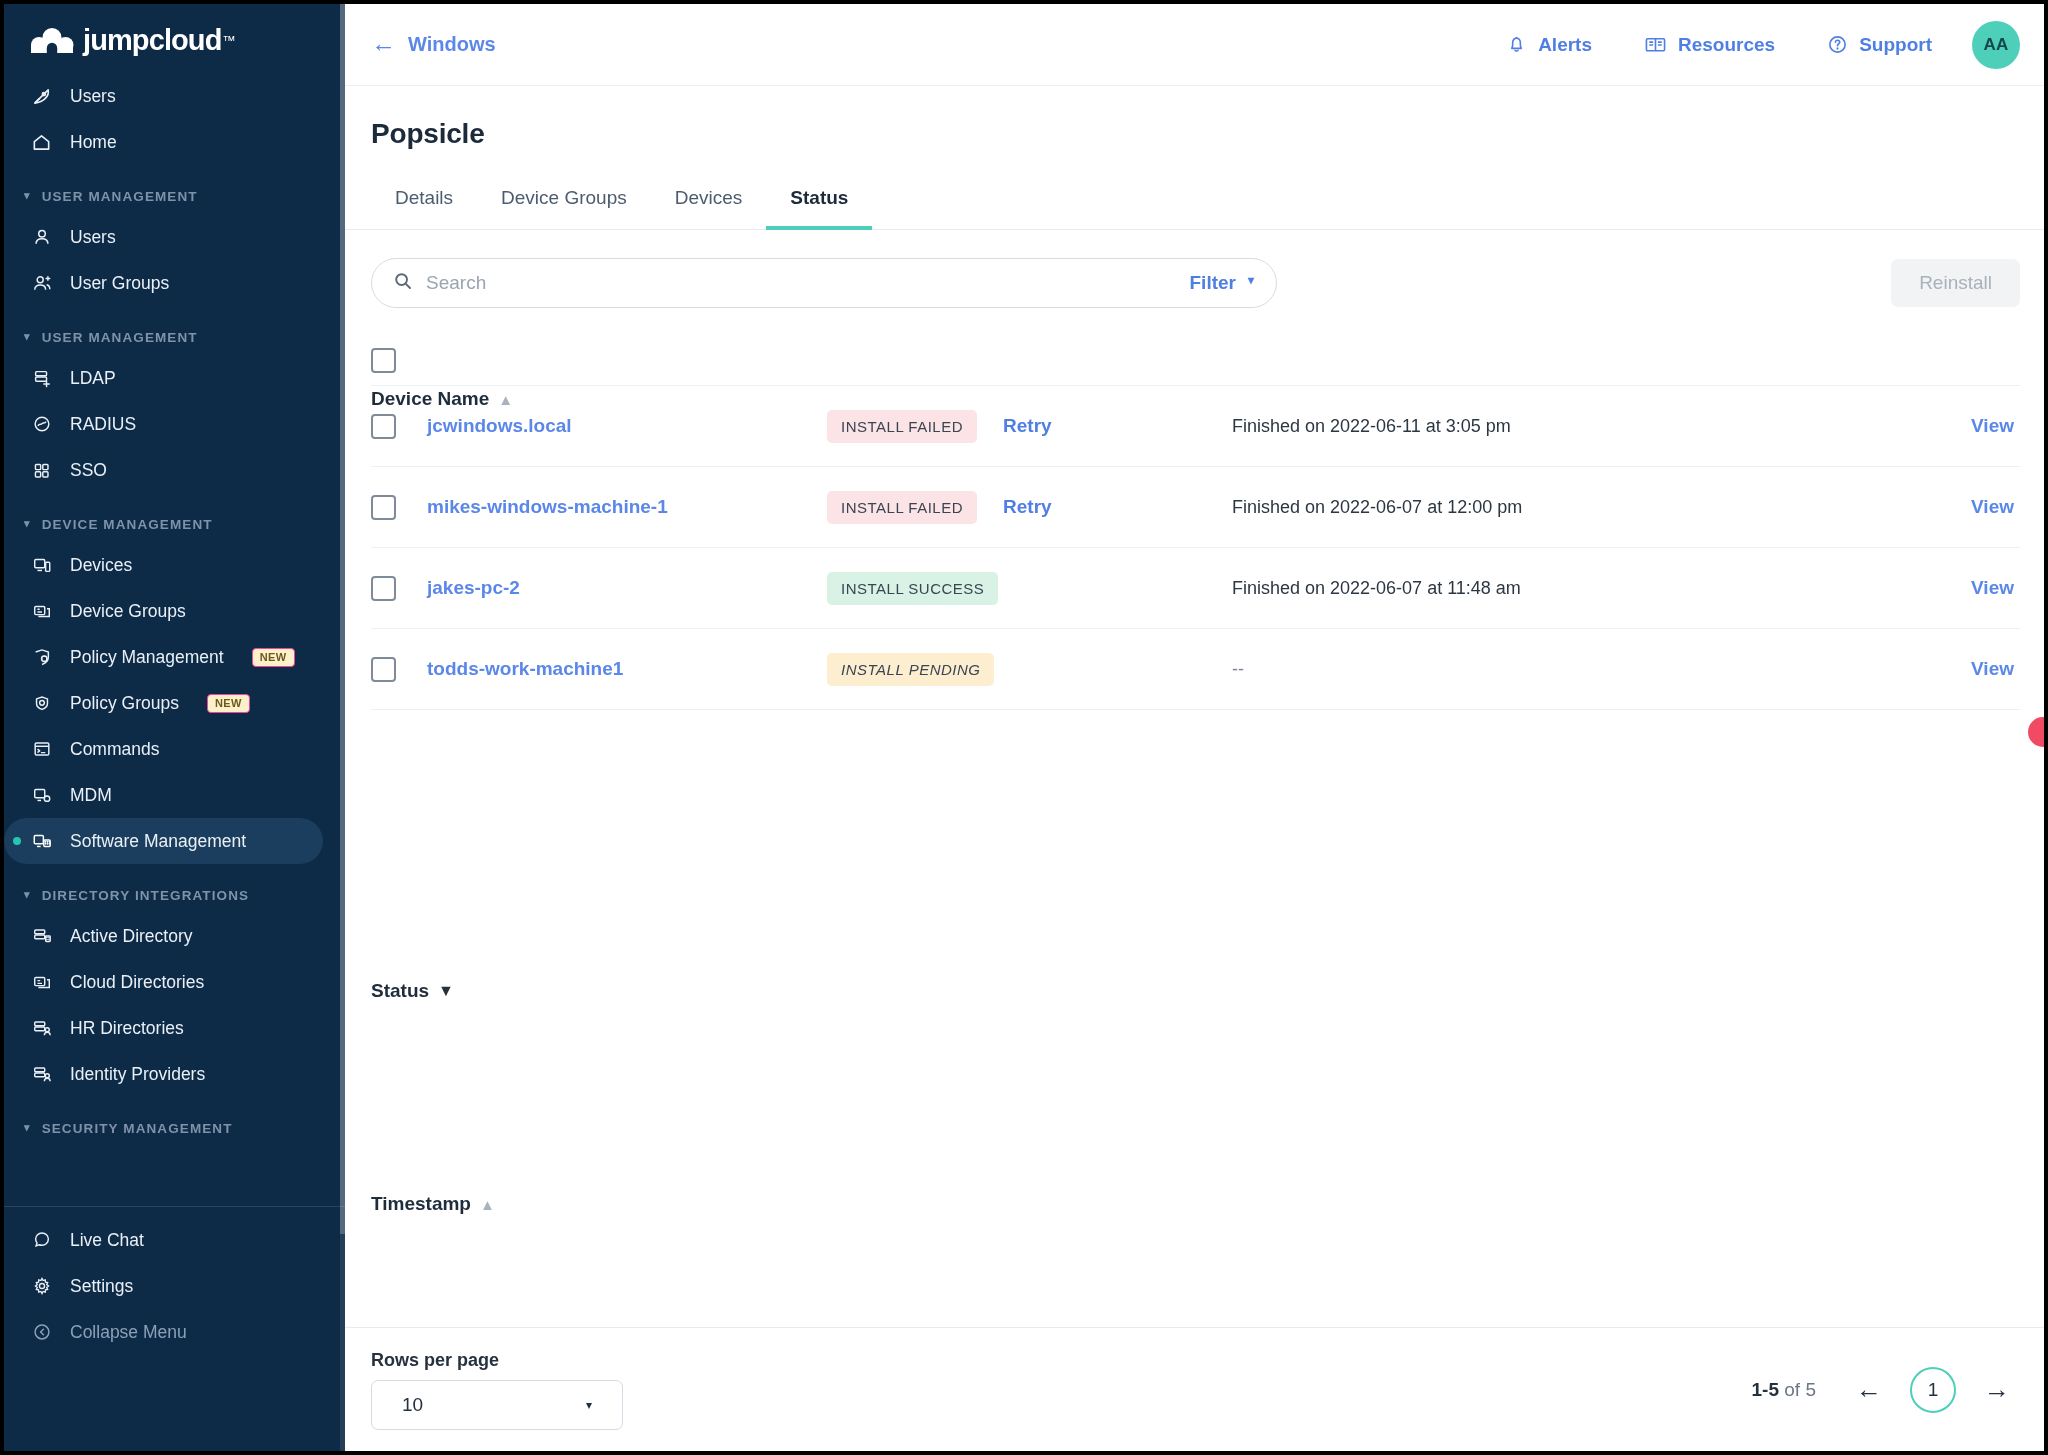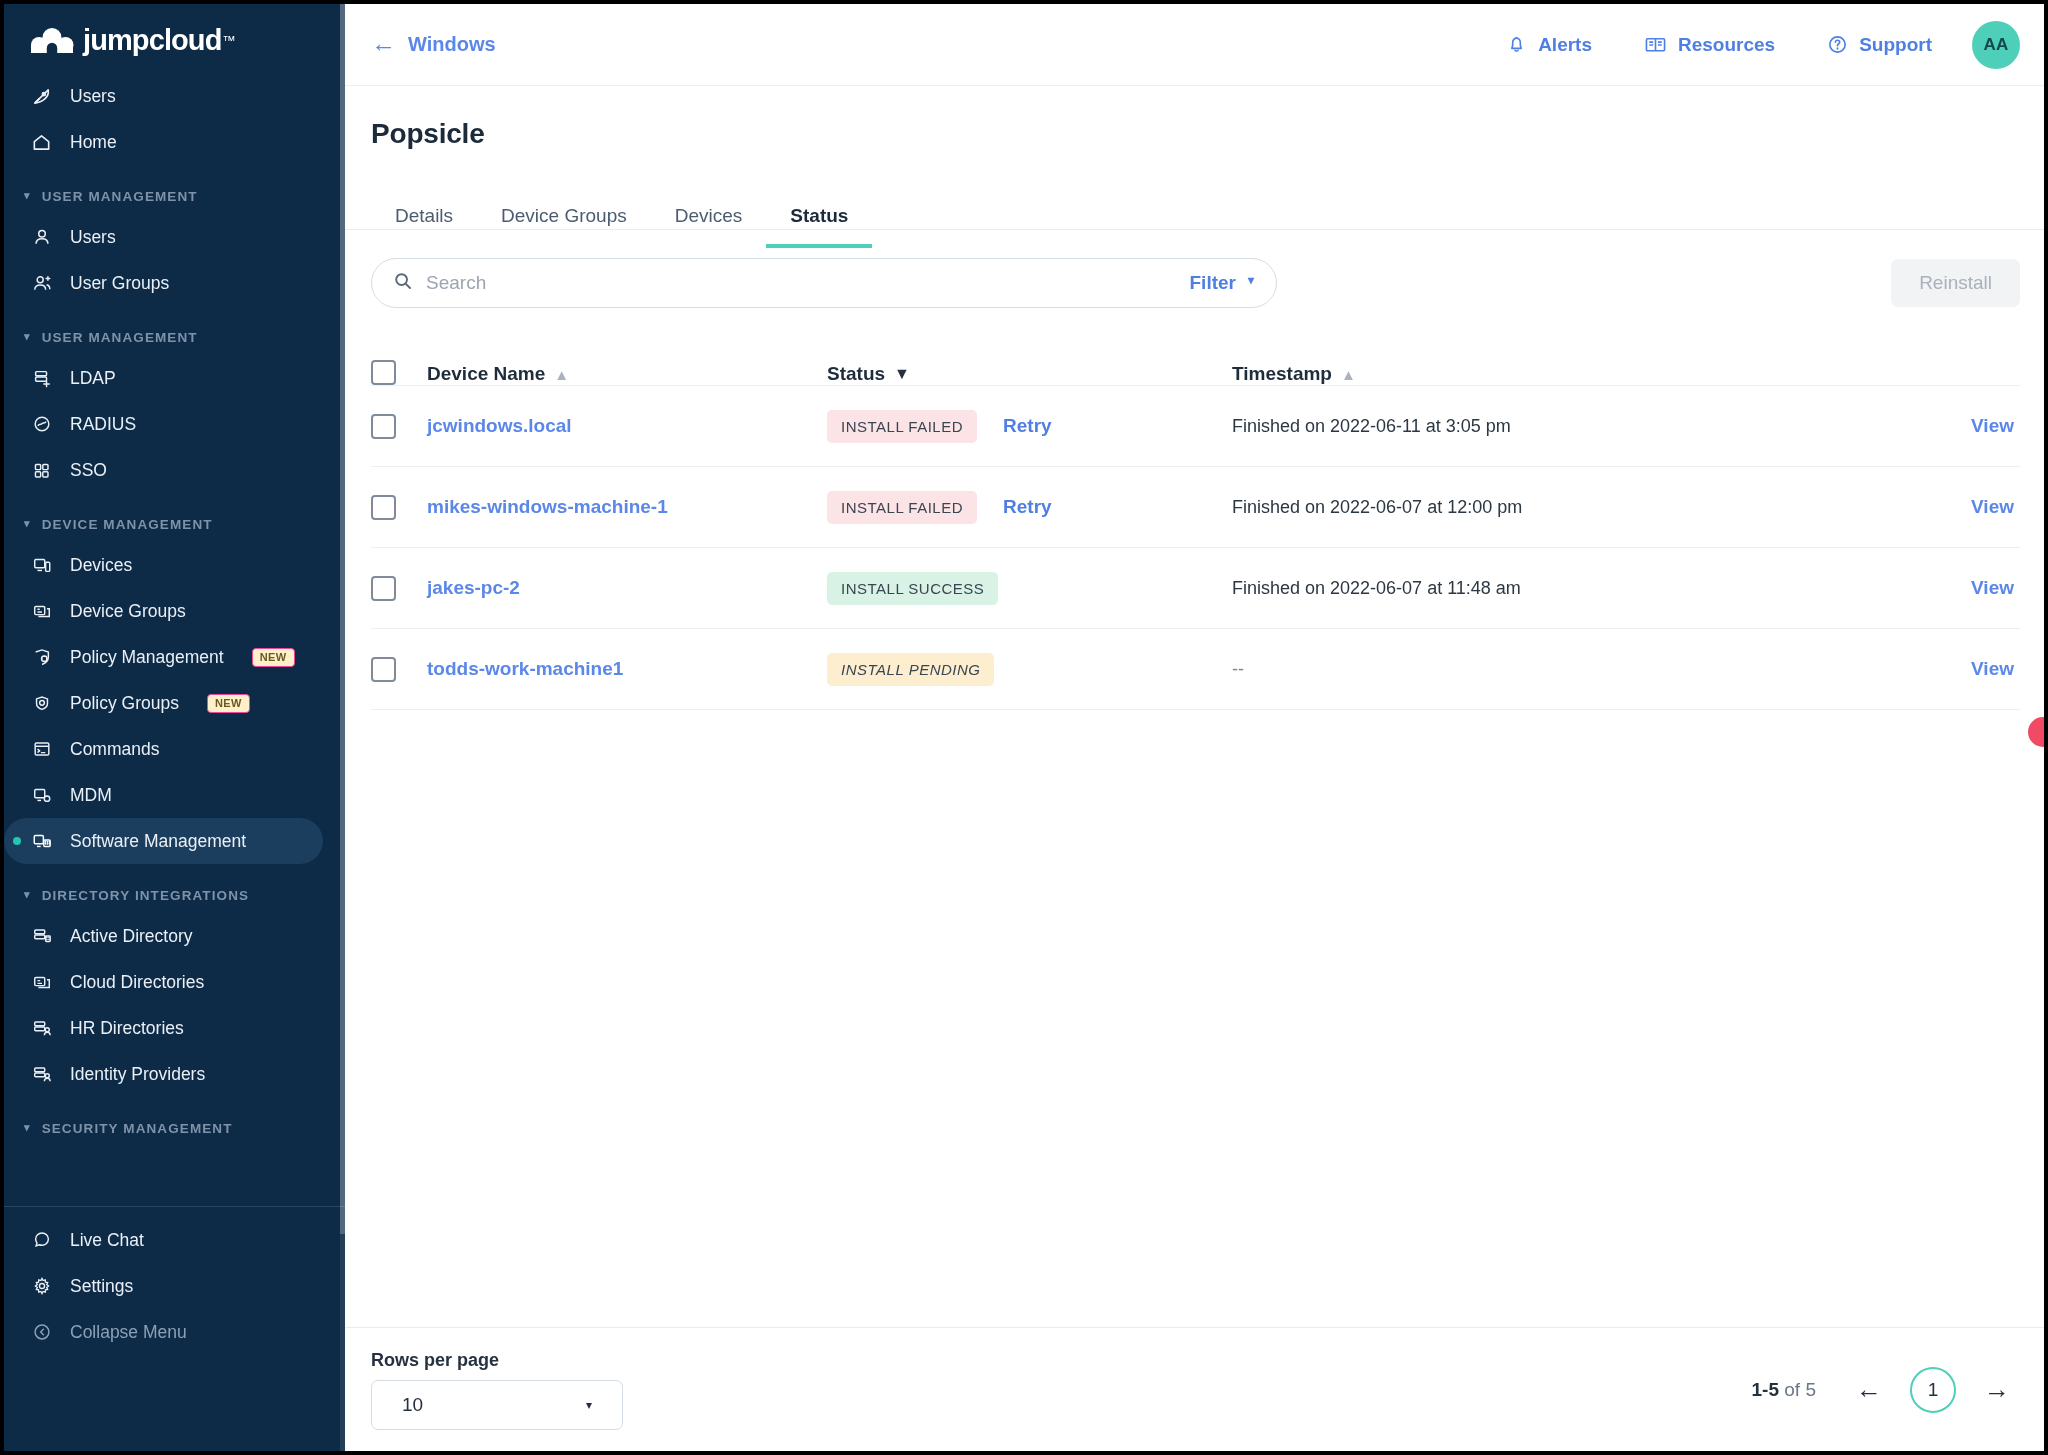--- a/index.html
+++ b/index.html
@@ -184,21 +184,21 @@
     border-bottom: 1px solid #e8ecf1;
     gap: 0;
   }
   .tab {
     font-size: 19px;
     color: #4c5c70;
     padding: 10px 24px 17px;
     cursor: pointer;
     border-bottom: 4px solid transparent;
     position: relative;
-    top: 19px;
+    top: 1px;
   }
   .tab.active { color: #1c2a3a; font-weight: bold; border-bottom-color: #4ecfb9; }
 
   
   .controls {
     display: flex; align-items: center;
     padding: 28px 24px 24px 26px;
     gap: 16px;
   }
   .search-box {
@@ -233,23 +233,24 @@
     font-size: 19px;
     font-family: "Liberation Sans", sans-serif;
     padding: 13px 28px;
     border-radius: 7px;
     cursor: default;
   }
 
   
   .table-area { padding: 0 24px 0 26px; flex: 1 1 auto; }
   .thead {
-    display: flex; align-items: flex-end;
+    display: flex; align-items: flex-start;
     height: 54px;
     border-bottom: 1px solid #eceff3;
+    flex-direction: column;
   }
   .tr {
     display: flex; align-items: center;
     height: 81px;
     border-bottom: 1px solid #eceff3;
   }
   .tr:last-child { border-bottom: 1px solid #eceff3; }
 
   .c-check { flex: 0 0 56px; display: flex; align-items: center; }
   .c-name  { flex: 0 0 400px; }

